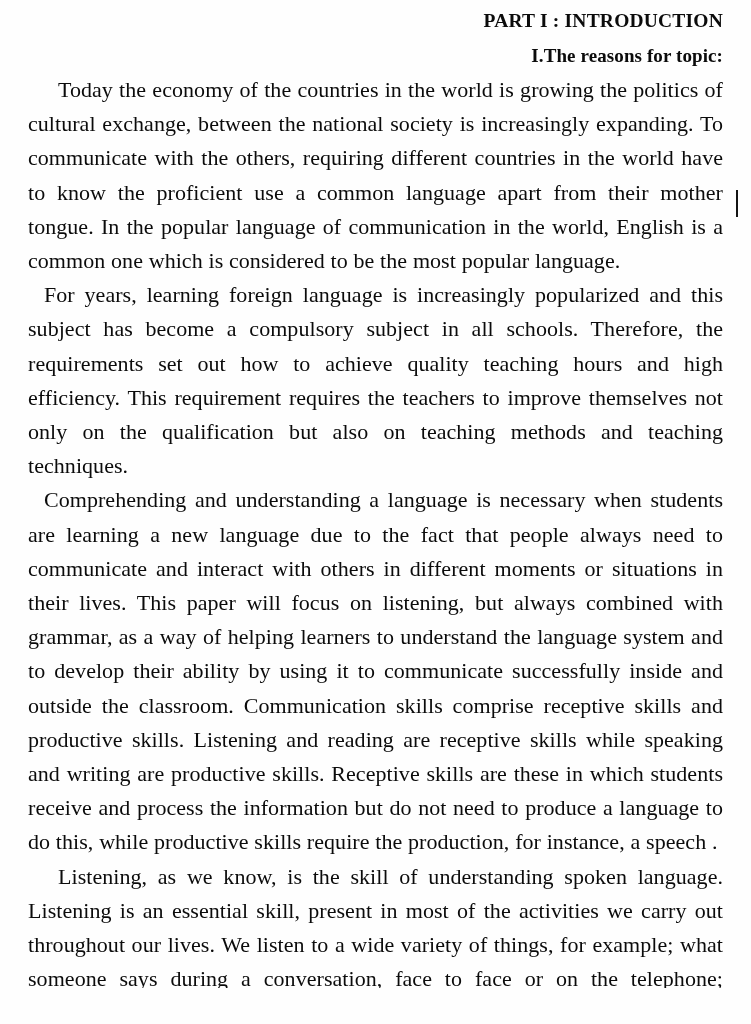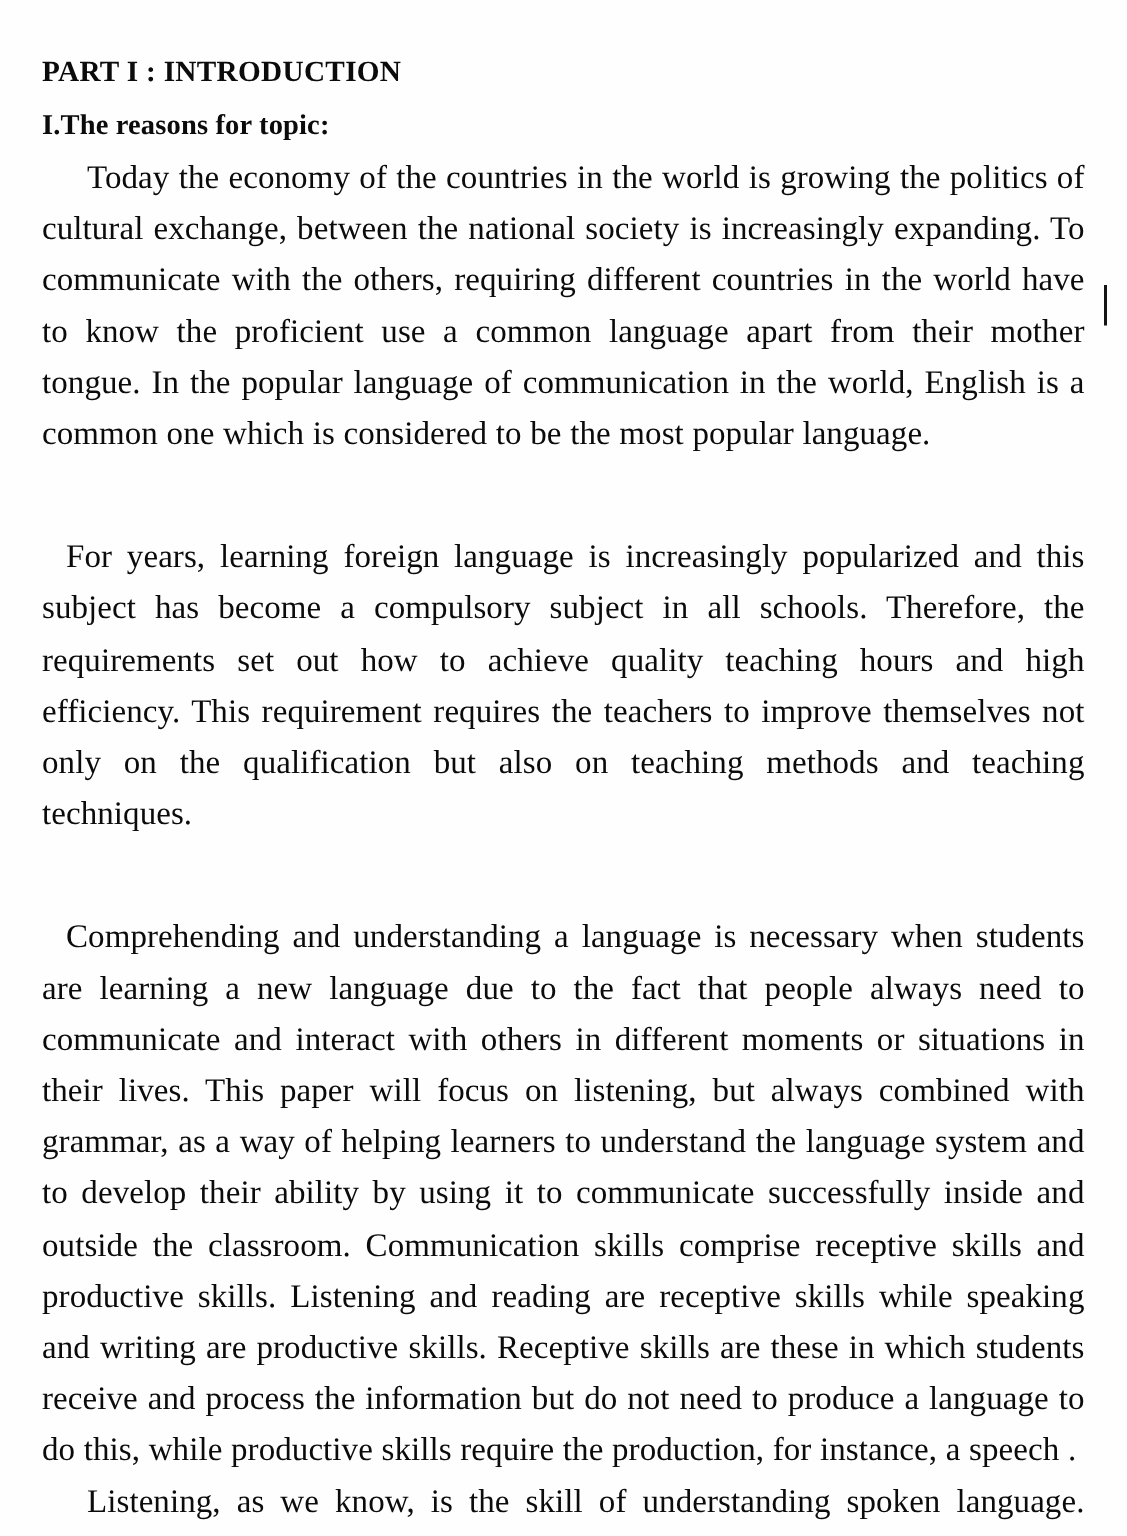--- a/index.html
+++ b/index.html
@@ -27,51 +27,51 @@
   }
 
   .content {
     position: absolute;
     left: 28px;
     top: 0;
     width: 695px;   
   }
 
   .doc-title {
-    text-align: left;
+    text-align: right;
     font-weight: bold;
     font-size: 19.5px;
     line-height: 34px;
     margin: 0;
-    padding-top: 32px;
+    padding-top: 4px;
     letter-spacing: 0.2px;
   }
 
   .section-heading {
-    text-align: left;
+    text-align: right;
     font-weight: bold;
     font-size: 19px;
     line-height: 34px;
     margin: 0;
     padding-top: 1px;
     letter-spacing: 0.1px;
   }
 
   .para {
     margin: 0;
     font-size: 22px;
     line-height: 34.2px;
     text-align: justify;
     text-justify: inter-word;
     letter-spacing: 0.05px;
     word-spacing: 0.2px;
   }
 
   .para.indent-wide { text-indent: 30px; }
-  .para.indent-narrow { text-indent: 16px; margin-top: 48px; }
+  .para.indent-narrow { text-indent: 16px; }
 
   
   .para.clipped {
     max-height: 128px;
     overflow: hidden;
   }
 
   
   .caret {
     position: absolute;

